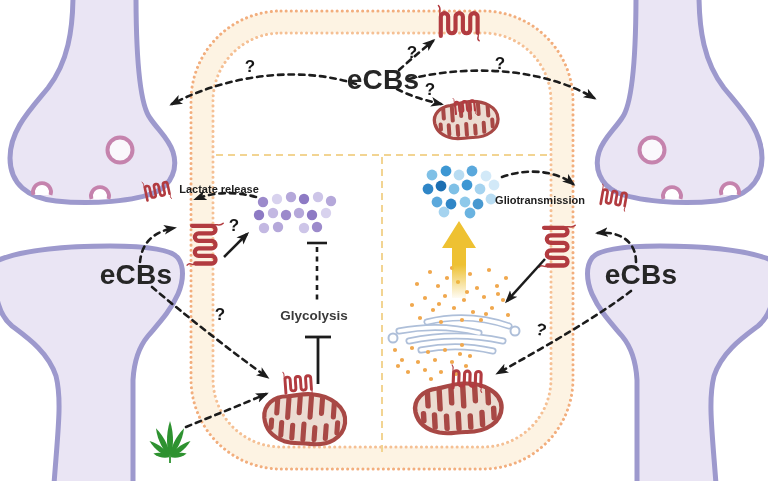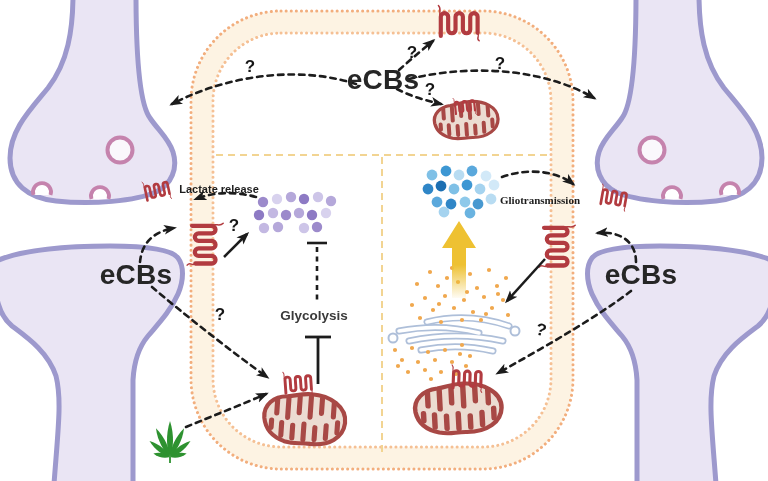--- a/index.html
+++ b/index.html
@@ -173,21 +173,21 @@
   <g stroke="#1c1c1c" stroke-width="2.6" fill="none">
     <path d="M307,243 H327"></path>
         <path d="M317,247 V302" stroke-dasharray="5 4.5"></path>
   </g>
 </svg>
 
 <div class="lbl ecbs" style="left:383px;top:80px;">eCBs</div>
 <div class="lbl ecbs" style="left:136px;top:275px;">eCBs</div>
 <div class="lbl ecbs" style="left:641px;top:275px;">eCBs</div>
 <div class="lbl small-bold" style="left:213px;top:189px;margin-left:6px;">Lactate release</div>
-<div class="lbl small-bold" style="left:540px;top:200px;font-family:Liberation Serif, serif;">Gliotransmission</div>
+<div class="lbl small-bold" style="left:540px;top:200px;">Gliotransmission</div>
 <div class="lbl glyco" style="left:314px;top:316px;font-weight:bold;">Glycolysis</div>
 
 <div class="lbl qm" style="left:250px;top:66px;">?</div>
 <div class="lbl qm" style="left:412px;top:52px;">?</div>
 <div class="lbl qm" style="left:500px;top:63px;">?</div>
 <div class="lbl qm" style="left:430px;top:89px;">?</div>
 <div class="lbl qm" style="left:234px;top:225px;">?</div>
 <div class="lbl qm" style="left:220px;top:314px;">?</div>
 <div class="lbl qm tilt" style="left:541px;top:330px;">?</div>
 

